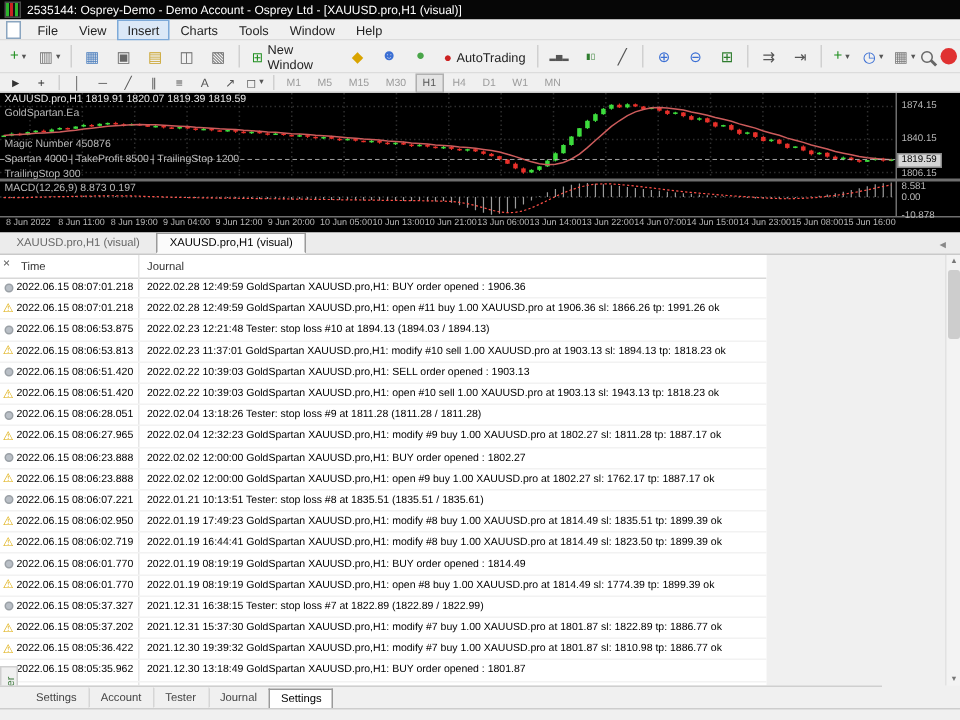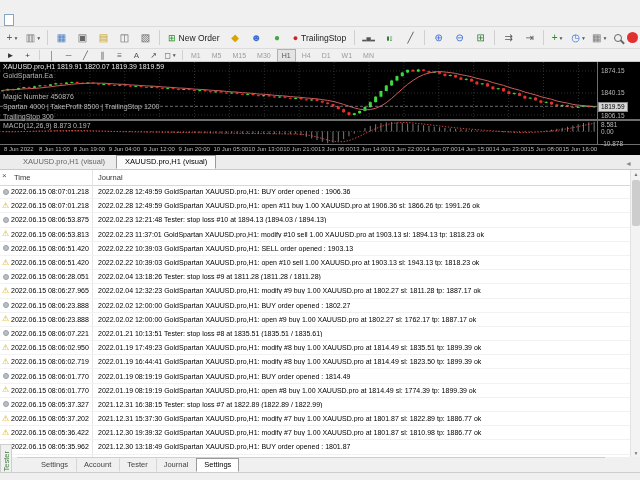--- a/index.html
+++ b/index.html
@@ -32,58 +32,71 @@
   .chart{left:0;top:62px;width:640px;height:93px;background:#000;overflow:hidden;}
   .splitter{left:0;top:57px;width:640px;height:2px;background:#6e6e6e;}
   .axis-top{left:0;top:82px;width:640px;height:1px;background:#6e6e6e;}
   .vborder{left:597px;top:0;width:1px;height:82px;background:#6e6e6e;}
   .ov{color:#e8e8e8;font-size:7px;left:3px;white-space:nowrap;text-shadow:1px 0 1px #000;}
   .ov.dim{color:#b9b9b9;}
   .paxis{color:#b8b8b8;font-size:6.5px;left:601px;white-space:nowrap;}
   .price-box{left:598px;background:#d6d6d6;color:#000;font-size:6.5px;padding:0 2px;border:1px solid #888;line-height:8px;}
   .taxis{top:84px;color:#b8b8b8;font-size:6px;white-space:nowrap;}
   
-  .chart-tabs{left:0;top:155px;width:640px;height:15px;background:#ececec;border-bottom:1px solid #c9c9c9;display:flex;align-items:flex-end;padding-left:14px;gap:2px;box-sizing:border-box;font-size:7.5px;}
+  .chart-tabs{left:0;top:155px;width:640px;height:15px;background:#ececec;border-bottom:1px solid #c9c9c9;display:flex;align-items:flex-end;padding-left:2px;gap:2px;box-sizing:border-box;font-size:7.5px;}
   .ctab{color:#666;padding:1px 8px 2px;border:1px solid transparent;}
   .ctab.active{background:#fbfbfb;border-color:#9a9a9a;border-bottom-color:#fbfbfb;color:#000;}
   .tab-scroll{margin-left:auto;margin-right:8px;color:#888;font-size:7px;padding-bottom:2px;}
   
-  .tester{left:0;top:170px;width:640px;height:287px;background:#fff;overflow:hidden;}
+  .tester{left:0;top:170px;width:511px;height:287px;background:#fff;overflow:hidden;}
   .jhead{position:relative;height:15px;border-bottom:1px solid #d8d8d8;font-size:7.5px;color:#333;background:#fff;}
   .jhead .h-time{position:absolute;left:14px;top:3px;}
   .jhead .h-msg{position:absolute;left:98px;top:3px;}
   .coldiv{position:absolute;left:92px;top:0;width:1px;height:287px;background:#e6e6e6;}
   .jrows{position:absolute;left:0;top:15px;width:630px;height:272px;overflow:hidden;}
   .jrow{height:14.2px;display:flex;align-items:center;font-size:7px;color:#000;border-bottom:1px solid #f2f2f2;box-sizing:border-box;}
   .jicon{width:11px;display:flex;justify-content:center;flex:none;}
   .warn-glyph{color:#dca900;font-size:8px;line-height:8px;}
   .info-dot{width:6px;height:6px;border-radius:50%;background:#b9bfc6;border:1px solid #9aa0a6;box-sizing:border-box;}
   .jtime{width:80px;flex:none;white-space:nowrap;overflow:hidden;}
   .jmsg{padding-left:7px;white-space:nowrap;overflow:hidden;flex:1;}
   .tclose{left:2px;top:172px;font-size:8px;color:#555;line-height:8px;}
   .vsb{left:630px;top:170px;width:10px;height:287px;background:#f3f3f3;border-left:1px solid #e2e2e2;box-sizing:border-box;}
   .vsb .ar{position:absolute;left:0;width:10px;font-size:5px;color:#777;text-align:center;}
   .vsb .thumb{position:absolute;left:1px;top:10px;width:8px;height:46px;background:#cdcdcd;border-radius:2px;}
   .tester-side{left:0;top:444px;width:12px;height:34px;background:#f0f0f0;border:1px solid #cfcfcf;box-sizing:border-box;display:flex;align-items:center;justify-content:center;}
   .tester-side span{writing-mode:vertical-rl;transform:rotate(180deg);font-size:7.5px;color:#3f7a3f;}
   
-  .ttabs{left:0;top:457px;width:588px;height:15px;background:#f0f0f0;border-top:1px solid #cfcfcf;display:flex;align-items:flex-start;padding-left:16px;box-sizing:border-box;font-size:7.5px;margin-left:17px;}
+  .ttabs{left:0;top:457px;width:588px;height:15px;background:#f0f0f0;border-top:1px solid #cfcfcf;display:flex;align-items:flex-end;padding-left:16px;box-sizing:border-box;font-size:7.5px;}
   .ttab{color:#444;padding:1px 7px 2px;border:1px solid transparent;}
   .ttab:not(.active)+.ttab:not(.active){border-left:1px solid #d6d6d6;}
   .ttab.active{background:#fff;border-color:#9a9a9a;border-bottom-color:#fff;margin-bottom:-1px;color:#000;}
   .statusbar{left:0;top:472px;width:640px;height:8px;background:#f0f0f0;border-top:1px solid #cdcdcd;box-sizing:border-box;}
 </style>
 </head>
 <body>
 
 <div id="app">
 
+  <div class="abs titlebar">
+    <span class="app-icon"></span>
+    <span>2535144: Osprey-Demo - Demo Account - Osprey Ltd - [XAUUSD.pro,H1 (visual)]</span>
+  </div>
 
   <div class="abs menubar">
     <span class="doc-icon"></span>
+    <span class="menu-items" style="display:flex;">
+        <span class="menu-item">File</span>
+        <span class="menu-item">View</span>
+        <span class="menu-item active">Insert</span>
+        <span class="menu-item">Charts</span>
+        <span class="menu-item">Tools</span>
+        <span class="menu-item">Window</span>
+        <span class="menu-item">Help</span>
+      </span>
   </div>
 
   <div class="abs toolbar1">
     <span id="tb1" style="display:flex;align-items:center;">
         <span class="tbtn">
           <span style="color: rgb(31, 143, 31);">+</span>
           <span class="caret">▼</span>
         </span>
         <span class="tbtn">
           <span style="color: rgb(119, 119, 119);">▥</span>
@@ -101,34 +114,34 @@
         </span>
         <span class="tbtn">
           <span style="color: rgb(102, 102, 102);">◫</span>
         </span>
         <span class="tbtn">
           <span style="color: rgb(102, 102, 102);">▧</span>
         </span>
         <span class="sep"></span>
         <span class="tlabel">
           <span style="color: rgb(31, 143, 31); font-size: 9px;">⊞</span>
-          <span>New Order</span>
+          <span>New Window</span>
         </span>
         <span class="tbtn">
           <span style="color: rgb(217, 164, 0);">◆</span>
         </span>
         <span class="tbtn">
           <span style="color: rgb(59, 111, 212);">☻</span>
         </span>
         <span class="tbtn">
           <span style="color: rgb(73, 165, 73);">●</span>
         </span>
         <span class="tlabel">
           <span style="color: rgb(204, 34, 34); font-size: 9px;">●</span>
-          <span>TrailingStop</span>
+          <span>AutoTrading</span>
         </span>
         <span class="sep"></span>
         <span class="tbtn">
           <span style="color: rgb(85, 85, 85); font-size: 5.5px;">▂▅▂</span>
         </span>
         <span class="tbtn">
           <span style="color: rgb(47, 125, 47); font-size: 5.5px;">▮▯</span>
         </span>
         <span class="tbtn">
           <span style="color: rgb(85, 85, 85);">╱</span>

